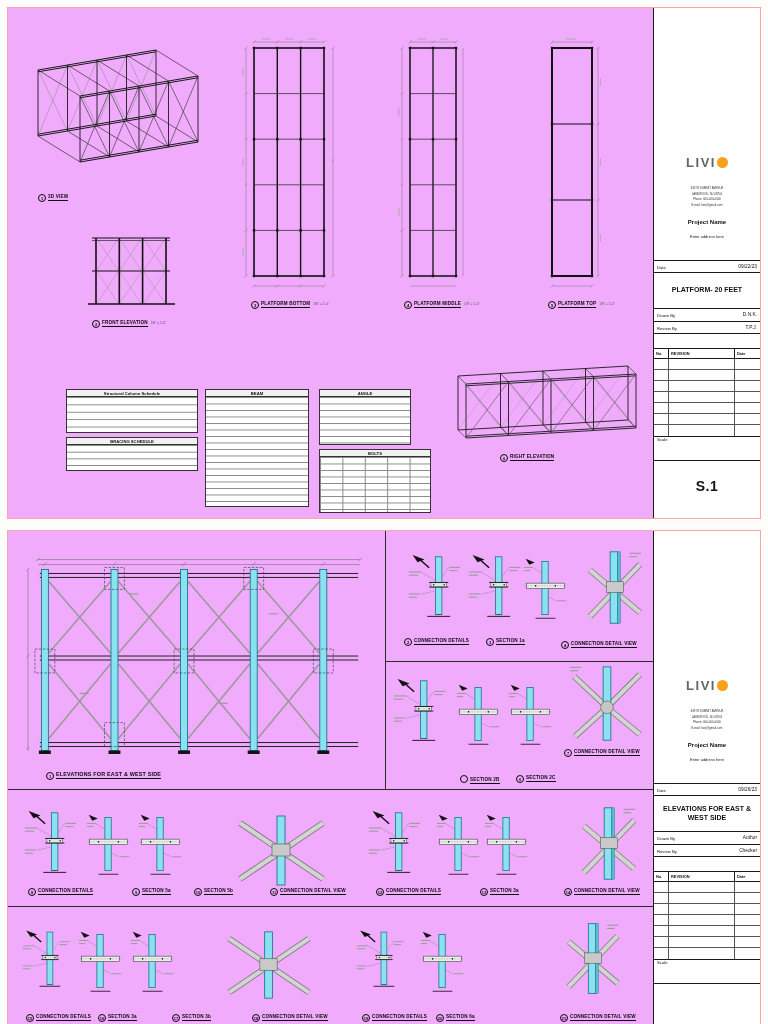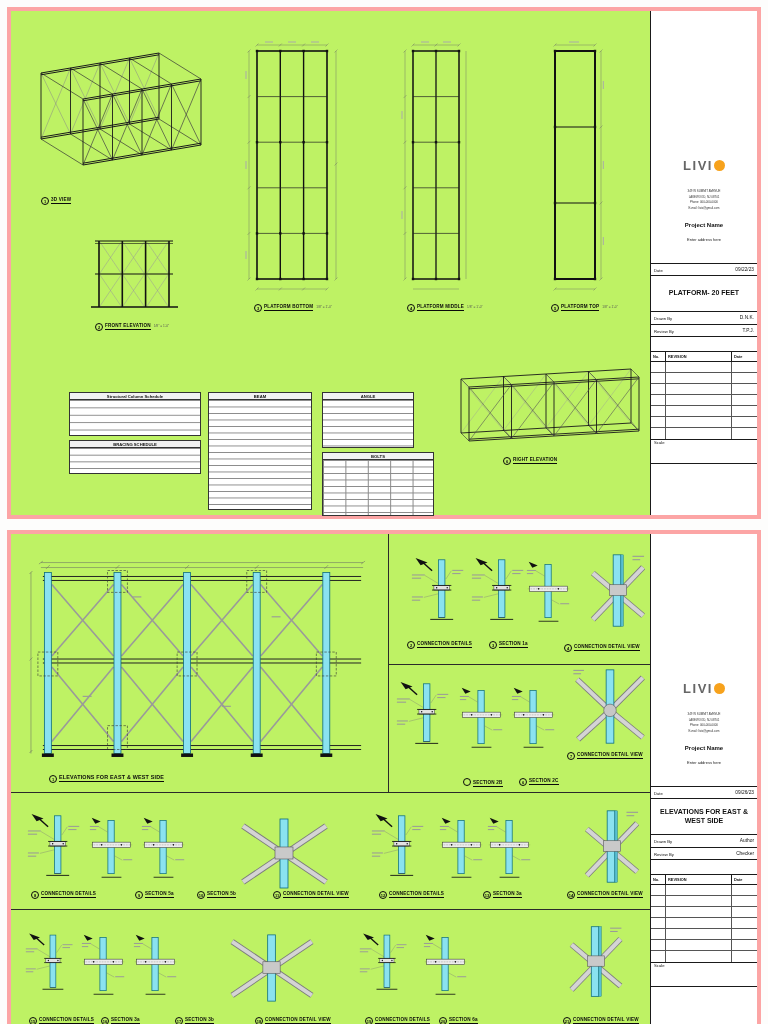--- a/index.html
+++ b/index.html
@@ -1,19 +1,19 @@
 <!DOCTYPE html>
 <html><head>
 <meta charset="utf-8">
 <style>
 *{box-sizing:border-box;margin:0;padding:0}
 html,body{width:768px;height:1024px}
 body{background:#fdfdfc;font-family:"Liberation Sans",sans-serif;color:#111;overflow:hidden}
 .page{position:relative;width:768px;height:1024px;background:#fdfdfc;overflow:hidden}
-.sheet{position:absolute;background:#bef264;border:4px solid #fca5a5}
+.sheet{position:absolute;background:#f0abfc;border:1px solid #fca5a5}
 #sheet1{left:7px;top:7px;width:754px;height:512px}
 #sheet2{left:7px;top:530px;width:754px;height:494px;overflow:hidden;border-bottom:none}
 .abs{position:absolute}
 .divider{position:absolute;background:#2a2a2a}
 
 
 .lbl{position:absolute;white-space:nowrap;font-size:4.6px;font-weight:bold;color:#0a0a0a}
 .lbl .num{display:inline-block;width:8px;height:8px;line-height:8px;border:0.8px solid #0a0a0a;border-radius:50%;text-align:center;font-size:4px;margin-right:2px;vertical-align:-2px}
 .lbl .txt{border-bottom:0.9px solid #0a0a0a;padding-bottom:1px;letter-spacing:.2px}
 .lbl .scale{font-weight:normal;font-size:3.2px;color:#555;margin-left:3px}
@@ -505,20 +505,21 @@
             <div></div>
             <div></div>
           </div>
       <div class="rr">
             <div></div>
             <div></div>
             <div></div>
           </div>
     </div>
     <div class="scl"><span>Scale</span></div>
+    <div class="snum">S.1</div>
   </div>
 </div>
 
 <div class="sheet" id="sheet2">
 
   <div class="divider" style="left:377px;top:0;width:1px;height:258px"></div>
   <div class="divider" style="left:377px;top:130px;width:269px;height:1px"></div>
   <div class="divider" style="left:0;top:258px;width:646px;height:1px"></div>
   <div class="divider" style="left:0;top:375px;width:646px;height:1px"></div>
 

